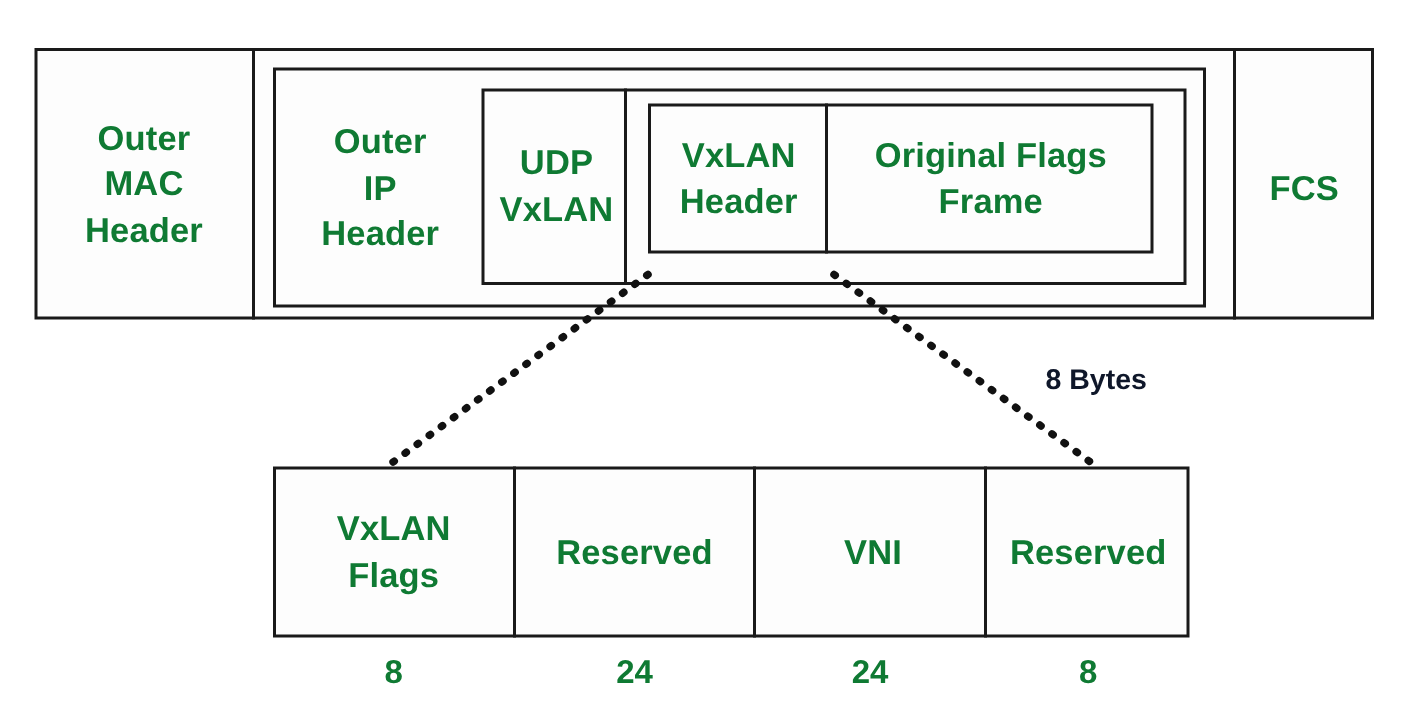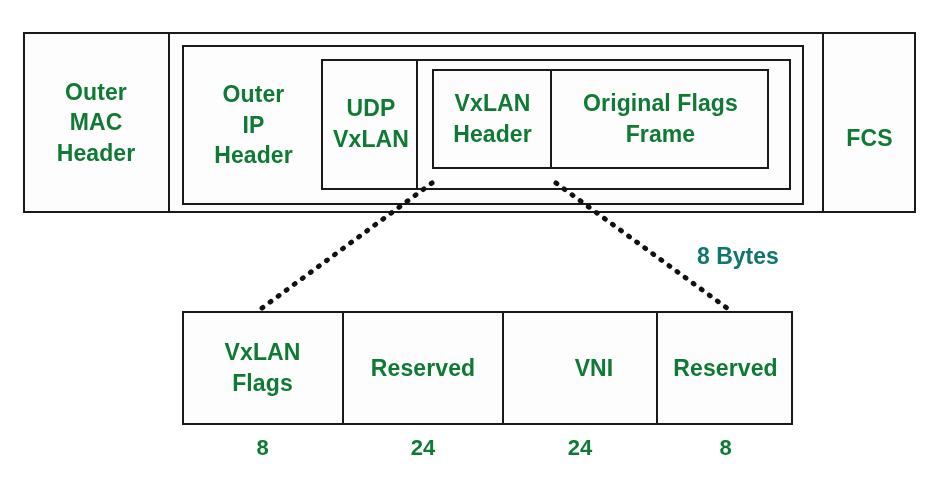--- a/index.html
+++ b/index.html
@@ -51,22 +51,22 @@
     position: absolute;
     box-sizing: border-box;
     display: flex;
     align-items: center;
     justify-content: center;
     color: #0f7a33;
     font-size: 22px;
   }
   .note-label {
     position: absolute;
-    color: #0f766e;
-    font-size: 23px;
+    color: #0f172a;
+    font-size: 19px;
     white-space: nowrap;
   }
   svg.overlay {
     position: absolute;
     left: 0; top: 0;
     width: 940px;
     height: 481px;
     pointer-events: none;
   }
 </style>
@@ -101,39 +101,39 @@
 
   <div class="cell-label" style="left:325px; top:65px; width:92px; height:118px;">UDP
 VxLAN</div>
 
   <div class="cell-label" style="left:434px; top:69px; width:117px; height:100px;">VxLAN
 Header</div>
 
   <div class="cell-label" style="left:552px; top:69px; width:217px; height:100px;">Original Flags
 Frame</div>
 
-  <div class="cell-label" style="left:823px; top:48px; width:93px; height:181px;">FCS</div>
+  <div class="cell-label" style="left:823px; top:35px; width:93px; height:181px;">FCS</div>
 
   <svg class="overlay" viewBox="0 0 940 481" xmlns="http://www.w3.org/2000/svg">
     <line x1="432" y1="183" x2="258" y2="311" stroke="#111111" stroke-width="5" stroke-linecap="round" stroke-dasharray="1 9"></line>
     <line x1="556" y1="183" x2="731" y2="311" stroke="#111111" stroke-width="5" stroke-linecap="round" stroke-dasharray="1 9"></line>
   </svg>
 
   <div class="note-label" style="left:697px; top:243px;">8 Bytes</div>
 
   <div class="box" style="left:182px; top:311px; width:611px; height:114px;"></div>
 
   <div class="divider" style="left:342px; top:311px; height:114px;"></div>
   <div class="divider" style="left:502px; top:311px; height:114px;"></div>
   <div class="divider" style="left:656px; top:311px; height:114px;"></div>
 
   <div class="cell-label" style="left:183px; top:311px; width:159px; height:114px;">VxLAN
 Flags</div>
   <div class="cell-label" style="left:344px; top:311px; width:158px; height:114px;">Reserved</div>
-  <div class="cell-label" style="left:504px; top:311px; width:132px; height:114px;padding-left:48px;">VNI</div>
+  <div class="cell-label" style="left:492px; top:311px; width:132px; height:114px;padding-left:48px;">VNI</div>
   <div class="cell-label" style="left:658px; top:311px; width:135px; height:114px;">Reserved</div>
 
   <div class="size-label" style="left:183px; top:432px; width:159px; height:32px;">8</div>
   <div class="size-label" style="left:344px; top:432px; width:158px; height:32px;">24</div>
   <div class="size-label" style="left:504px; top:432px; width:152px; height:32px;">24</div>
   <div class="size-label" style="left:658px; top:432px; width:135px; height:32px;">8</div>
 
 </div>
 
 </body></html>

